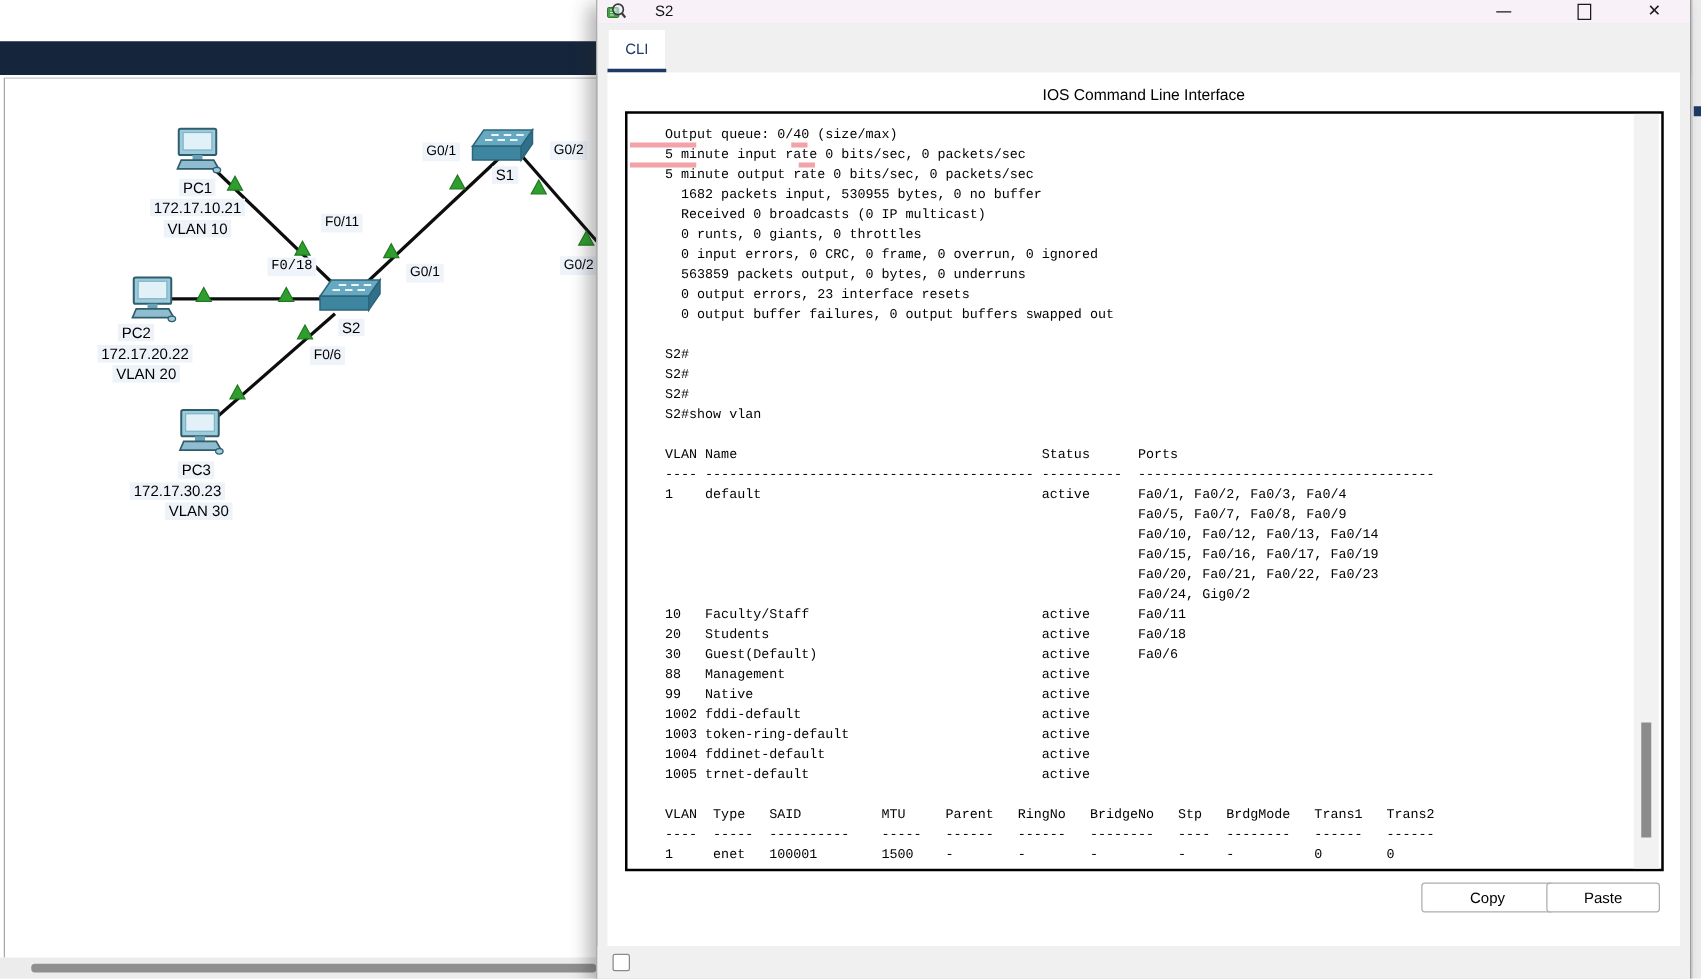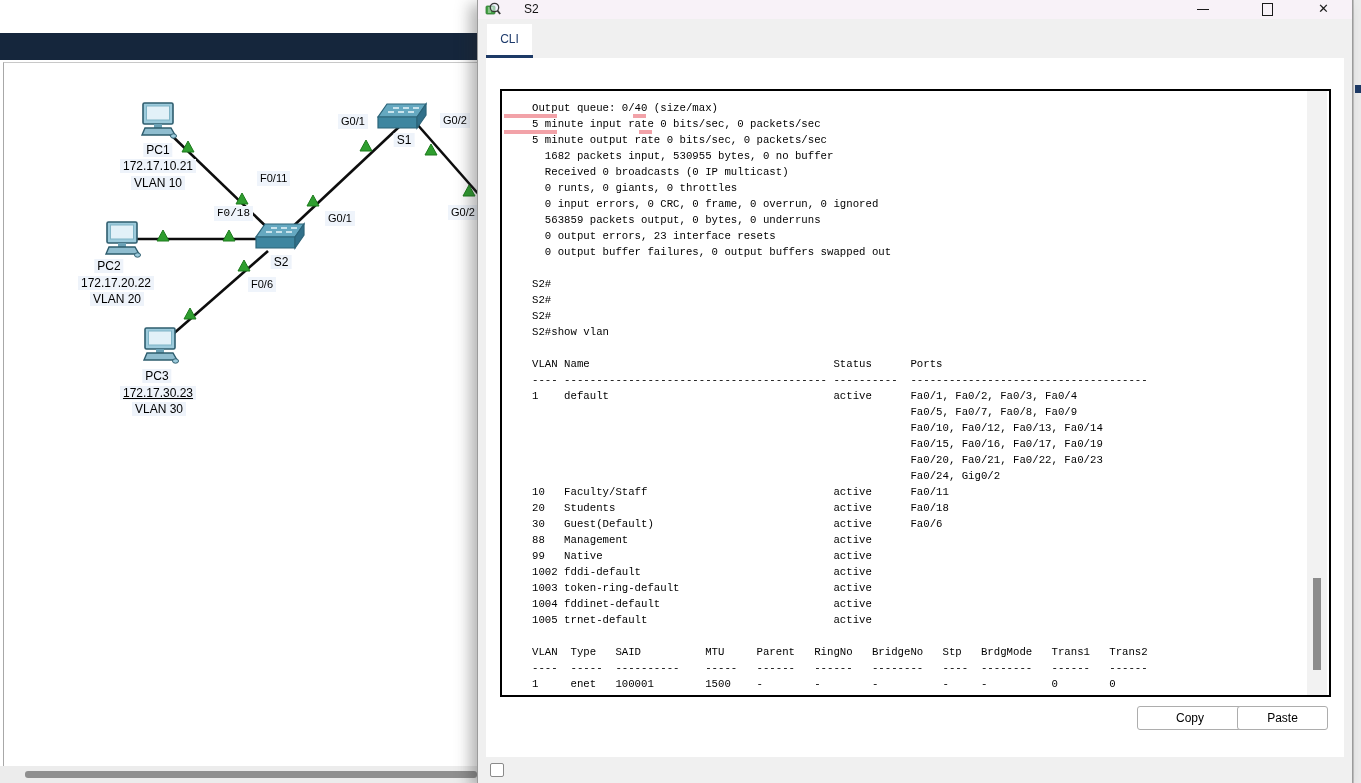--- a/index.html
+++ b/index.html
@@ -136,21 +136,21 @@
     </svg>
   </div>
 
   <div class="dl" style="left:158px;top:143px;">PC1</div>
   <div class="dl" style="left:158px;top:159px;">172.17.10.21</div>
   <div class="dl" style="left:158px;top:176px;">VLAN 10</div>
   <div class="dl" style="left:109px;top:259px;">PC2</div>
   <div class="dl" style="left:116px;top:276px;">172.17.20.22</div>
   <div class="dl" style="left:117px;top:292px;">VLAN 20</div>
   <div class="dl" style="left:157px;top:369px;">PC3</div>
-  <div class="dl" style="left:158px;top:386px;text-decoration:underline;">172.17.30.23</div>
+  <div class="dl" style="left:142px;top:386px;">172.17.30.23</div>
   <div class="dl" style="left:159px;top:402px;">VLAN 30</div>
   <div class="dl" style="left:404px;top:133px;">S1</div>
   <div class="dl" style="left:281px;top:255px;">S2</div>
 
   <div class="pl" style="left:338px;top:114px;">G0/1</div>
   <div class="pl" style="left:440px;top:113px;">G0/2</div>
   <div class="pl" style="left:257px;top:171px;">F0/11</div>
   <div class="pl" style="left:214px;top:206px;font-family:Liberation Mono, monospace;">F0/18</div>
   <div class="pl" style="left:325px;top:211px;">G0/1</div>
   <div class="pl" style="left:448px;top:205px;">G0/2</div>
@@ -181,20 +181,21 @@
     </div>
 
     <div class="tabstrip">
       <div class="tab">
         <span>CLI</span>
       </div>
       <div class="tab-underline"></div>
     </div>
 
     <div class="panel">
+      <div class="panel-heading">IOS Command Line Interface</div>
 
       <div class="term-box">
         <pre class="term-pre">Output queue: 0/40 (size/max)
 5 minute input rate 0 bits/sec, 0 packets/sec
 5 minute output rate 0 bits/sec, 0 packets/sec
   1682 packets input, 530955 bytes, 0 no buffer
   Received 0 broadcasts (0 IP multicast)
   0 runts, 0 giants, 0 throttles
   0 input errors, 0 CRC, 0 frame, 0 overrun, 0 ignored
   563859 packets output, 0 bytes, 0 underruns

